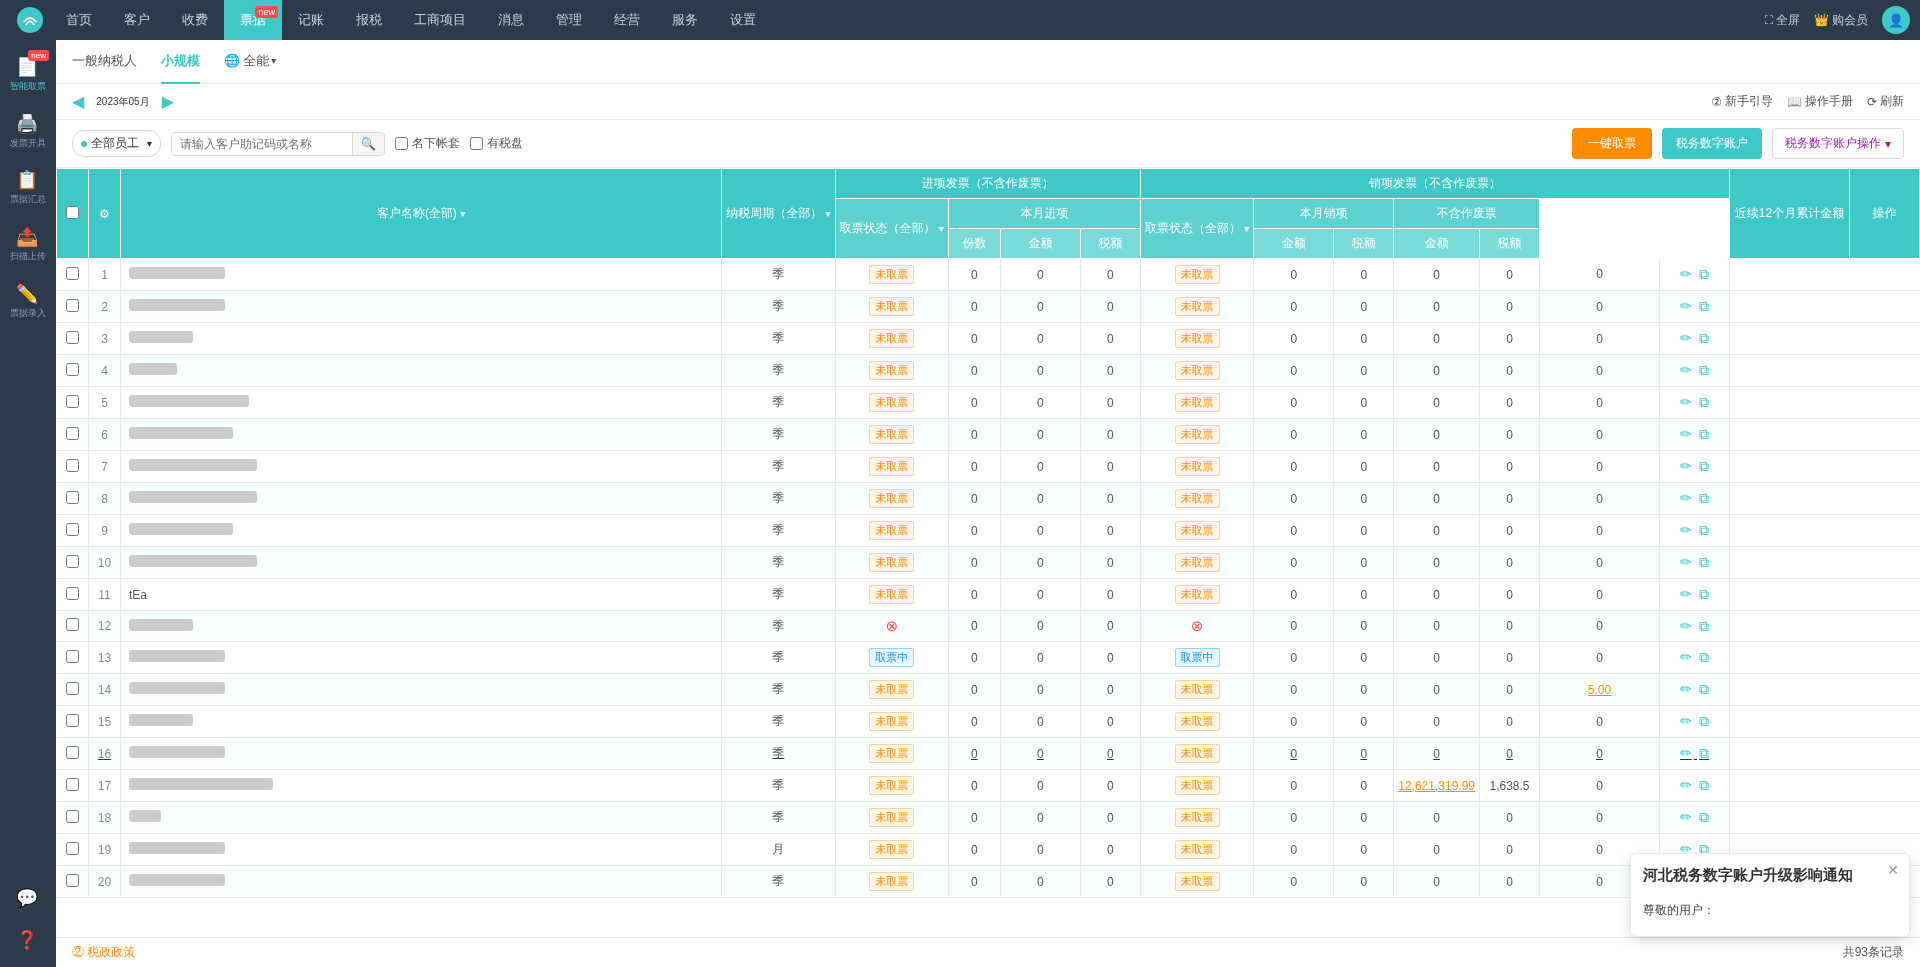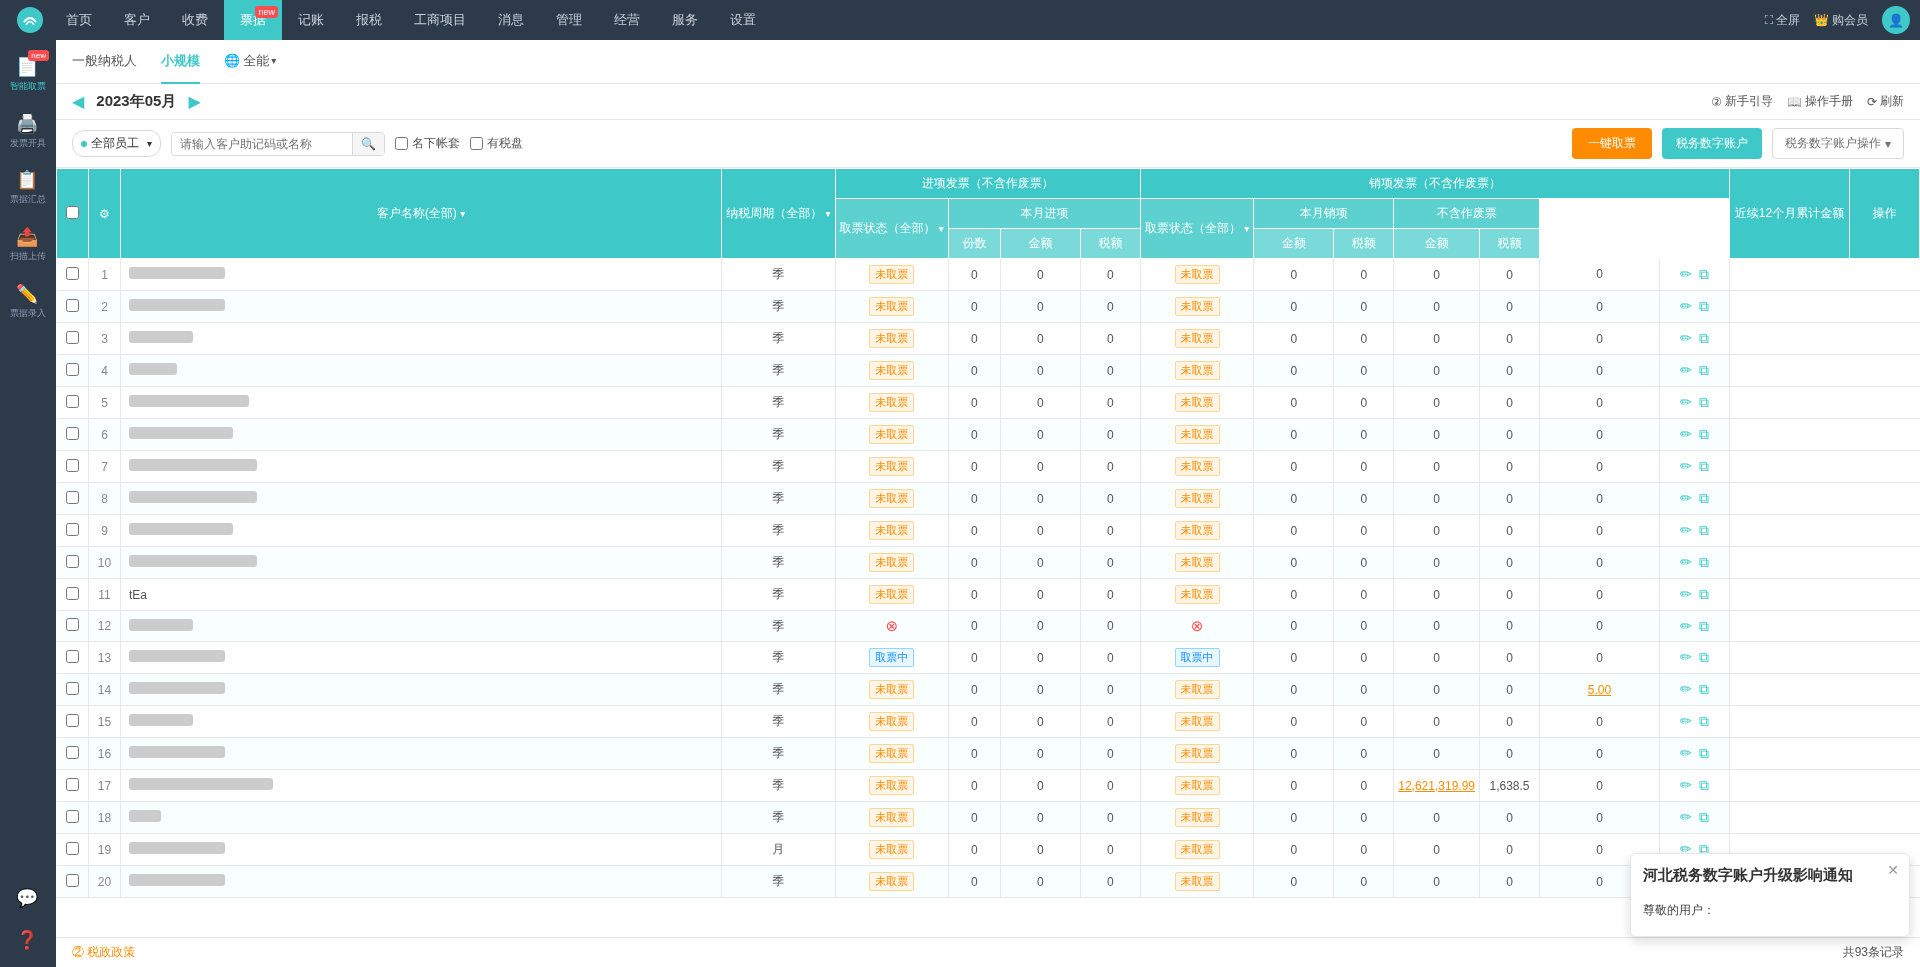--- a/index.html
+++ b/index.html
@@ -32,37 +32,37 @@
 
     
     .sub-tabs { background: #fff; padding: 0 16px; border-bottom: 1px solid #e8e8e8; display: flex; align-items: center; height: 44px; gap: 24px; }
     .sub-tab { height: 44px; display: flex; align-items: center; font-size: 13px; color: #555; cursor: pointer; border-bottom: 2px solid transparent; }
     .sub-tab.active { color: #3ec8c8; border-bottom-color: #3ec8c8; font-weight: bold; }
 
     
     .period-bar { background: #fff; padding: 8px 16px; display: flex; align-items: center; justify-content: space-between; border-bottom: 1px solid #e8e8e8; }
     .period-nav { display: flex; align-items: center; gap: 12px; }
     .period-nav .arrow { color: #3ec8c8; font-size: 16px; cursor: pointer; }
-    .period-nav .period-text { font-size: 15px; font-weight: bold; color: #333; }
+    .period-nav .period-text { font-size: 10px; font-weight: normal; color: #333; }
     .period-right { display: flex; align-items: center; gap: 14px; font-size: 12px; color: #555; }
     .period-right span { cursor: pointer; display: flex; align-items: center; gap: 3px; }
 
     
     .filters-bar { background: #fff; padding: 8px 16px; display: flex; align-items: center; gap: 10px; border-bottom: 1px solid #e8e8e8; }
     .filter-select { border: 1px solid #d9d9d9; border-radius: 12px; padding: 4px 8px; font-size: 12px; display: flex; align-items: center; gap: 4px; cursor: pointer; background: #fff; min-width: 80px; }
     .filter-select .dot { width: 6px; height: 6px; background: #3ec8c8; border-radius: 50%; }
     .search-box { display: flex; align-items: center; border: 1px solid #d9d9d9; border-radius: 4px; overflow: hidden; }
     .search-box input { border: none; outline: none; padding: 4px 8px; font-size: 12px; width: 180px; }
     .search-box .search-btn { background: #f5f5f5; border-left: 1px solid #d9d9d9; padding: 4px 8px; cursor: pointer; }
     .filter-checkbox { display: flex; align-items: center; gap: 4px; font-size: 12px; color: #555; cursor: pointer; }
     .filter-checkbox input { cursor: pointer; }
     .filters-right { margin-left: auto; display: flex; gap: 10px; }
     .btn-orange { background: #ff8c00; color: #fff; border: none; border-radius: 4px; padding: 6px 16px; font-size: 12px; cursor: pointer; }
     .btn-teal { background: #3ec8c8; color: #fff; border: none; border-radius: 4px; padding: 6px 14px; font-size: 12px; cursor: pointer; }
-    .btn-dropdown { background: #fff; color: #737373; border: 1px solid #d9d9d9; border-radius: 4px; padding: 6px 12px; font-size: 12px; cursor: pointer; display: flex; align-items: center; gap: 4px; }
+    .btn-dropdown { background: #fff; color: #a21caf; border: 1px solid #d9d9d9; border-radius: 4px; padding: 6px 12px; font-size: 12px; cursor: pointer; display: flex; align-items: center; gap: 4px; }
 
     
     .table-container { flex: 1; overflow: auto; background: #fff; }
     table { width: 100%; border-collapse: collapse; font-size: 12px; }
     thead tr th { background: #3ec8c8; color: #fff; text-align: center; padding: 6px 4px; border: 1px solid rgba(255,255,255,0.2); white-space: nowrap; font-weight: normal; position: sticky; top: 0; z-index: 10; }
     thead tr.header-row-2 th { background: #5dd0d0; }
     thead tr.header-row-3 th { background: #7adada; }
     tbody tr { border-bottom: 1px solid #e8e8e8; }
     tbody td { text-align: center; padding: 6px 4px; border-right: 1px solid #e8e8e8; color: #555; }
     tbody td.name-cell { text-align: left; padding-left: 8px; }
@@ -627,21 +627,21 @@
       <td class="col-money">0</td>
       <td class="col-tax">0</td>
       <td class="col-money"><span>0</span></td>
       <td class="col-tax"><span>0</span></td>
       <td class="col-cumul"><span>0</span></td>
       <td class="col-op">
         <span class="op-icon">✏</span>
         <span class="op-icon">⧉</span>
       </td>
     </tr>
-            <tr style="background: rgb(249, 254, 254);">
+            <tr style="background: rgb(249, 254, 254); text-decoration: underline;">
       <td class="checkbox-cell">
         <input type="checkbox" style="">
       </td>
       <td class="num-cell">16</td>
       <td class="name-cell col-name"><span class="blurred" style="width:96px;"></span></td>
       <td class="col-period">季</td>
       <td class="col-status"><span class="status-tag">未取票</span></td>
       <td class="col-num">0</td>
       <td class="col-money">0</td>
       <td class="col-tax">0</td>

